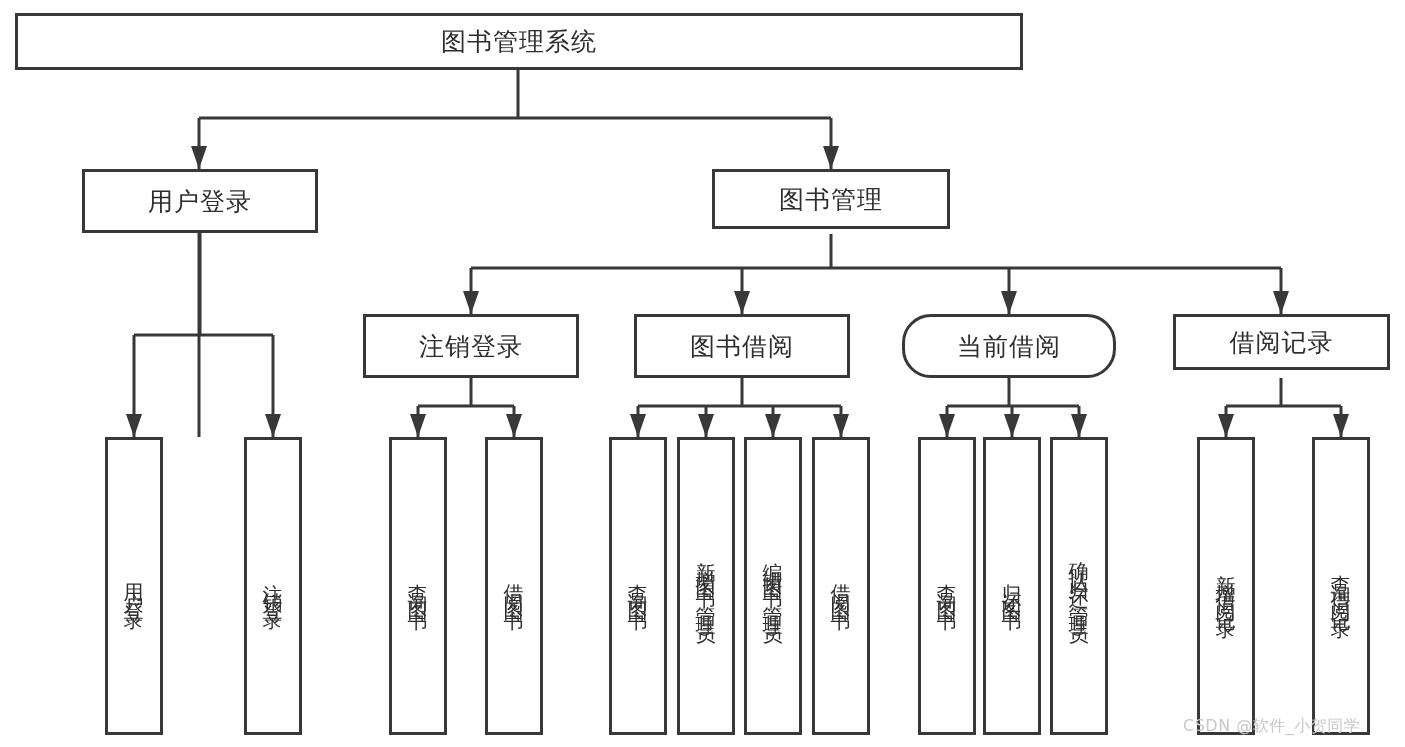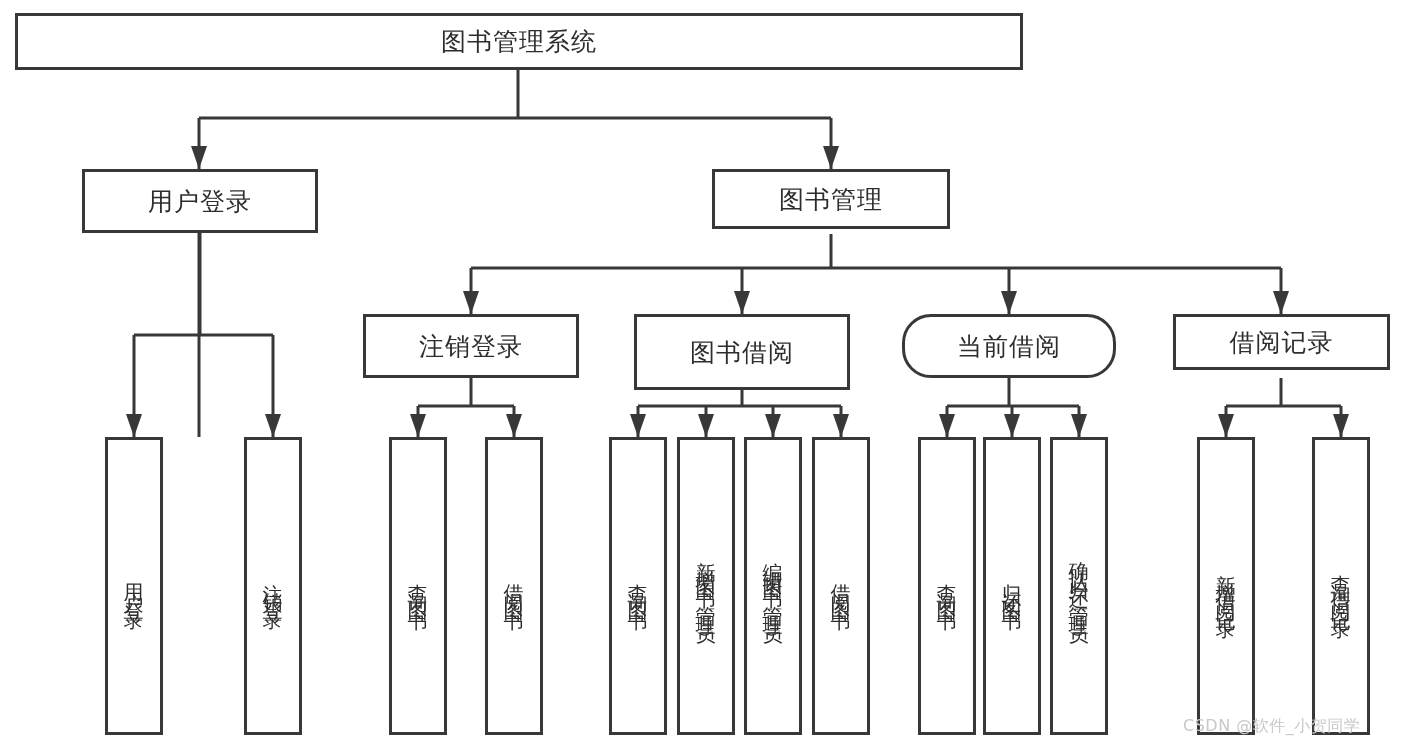--- a/index.html
+++ b/index.html
@@ -106,21 +106,21 @@
   <div class="node h" style="left:82px; top:169px; width:236px; height:64px;">
     <span>用户登录</span>
   </div>
   <div class="node h" style="left:712px; top:169px; width:238px; height:60px;">
     <span>图书管理</span>
   </div>
 
   <div class="node h" style="left:363px; top:314px; width:216px; height:64px;">
     <span>注销登录</span>
   </div>
-  <div class="node h" style="left:634px; top:314px; width:216px; height:76px;justify-content:center;">
+  <div class="node h" style="left:634px; top:314px; width:216px; height:64px;justify-content:center;">
     <span>图书借阅</span>
   </div>
   <div class="node h" style="left:902px; top:314px; width:214px; height:64px;border-radius:29px;">
     <span>当前借阅</span>
   </div>
   <div class="node h" style="left:1173px; top:314px; width:217px; height:56px;">
     <span>借阅记录</span>
   </div>
 
   <div class="node v" style="left:105px; top:437px; width:58px; height:298px;">

